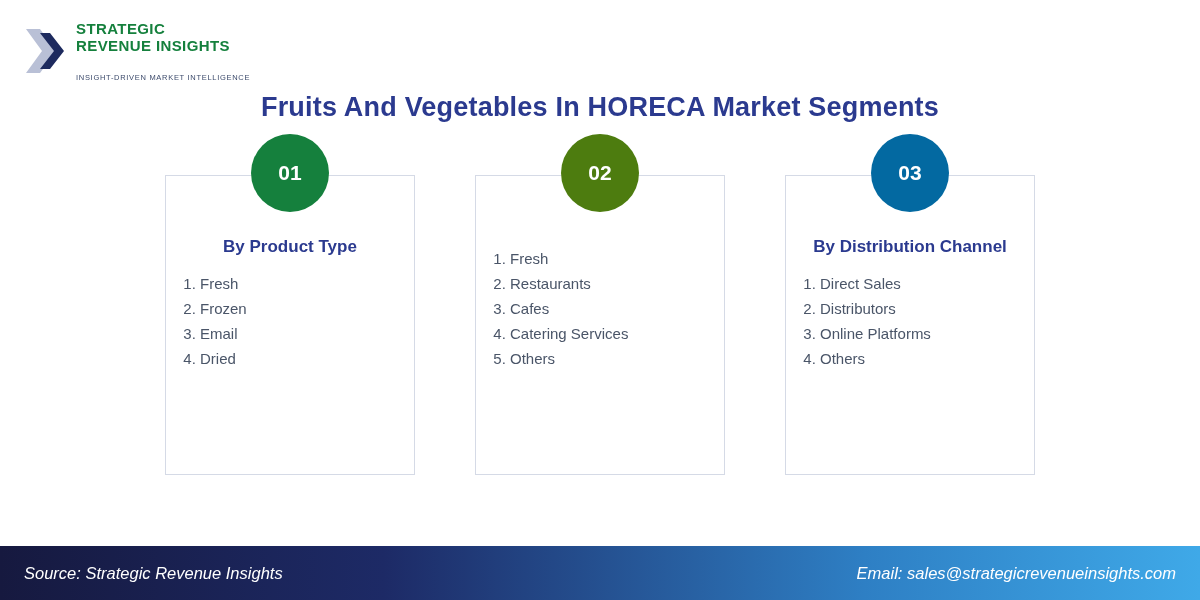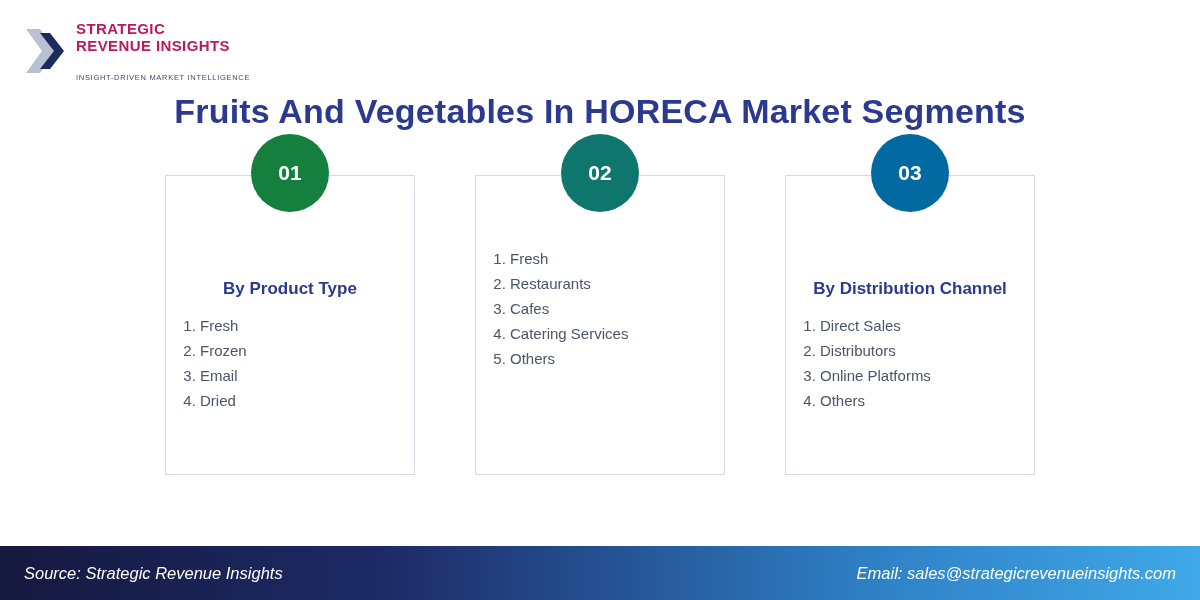--- a/index.html
+++ b/index.html
@@ -32,39 +32,39 @@
     position: relative;
   }
   .logo-text {
     display: flex;
     flex-direction: column;
     justify-content: center;
   }
   .logo-line1, .logo-line2 {
     font-size: 15px;
     font-weight: bold;
-    color: #be185d;
+    color: #15803d;
     letter-spacing: 0.4px;
     line-height: 17px;
   }
   .logo-tag {
     font-size: 7.5px;
     color: #3c4a6b;
     letter-spacing: 0.7px;
     margin-top: 19px;
   }
 
   
   .title {
     position: absolute;
     top: 92px;
     left: 0;
     width: 1200px;
     text-align: center;
-    font-size: 34px;
+    font-size: 27px;
     font-weight: bold;
     color: #2b3a8f;
     letter-spacing: 0.2px;
   }
 
   
   .cards {
     position: absolute;
     top: 175px;
     left: 0;
@@ -96,21 +96,20 @@
     font-size: 21px;
     font-weight: bold;
   }
   .card-title {
     text-align: center;
     font-size: 17px;
     font-weight: bold;
     color: #2b3a8f;
     line-height: 25px;
     padding: 0 14px;
-    margin-top: 42px;
   }
   .card-list {
     margin-top: 12px;
     padding-left: 34px;
     padding-right: 12px;
     list-style: decimal;
   }
   .card-list li {
     font-size: 15px;
     color: #4a5568;
@@ -164,21 +163,21 @@
       <div class="card-title">By Product Type</div>
       <ol class="card-list">
         <li>Fresh</li>
         <li>Frozen</li>
         <li>Email</li>
         <li>Dried</li>
       </ol>
     </div>
 
     <div class="card">
-      <div class="badge" style="background:#0f766e">02</div>
+      <div class="badge" style="background:#4d7c0f">02</div>
       <ol class="card-list">
         <li>Fresh</li>
         <li>Restaurants</li>
         <li>Cafes</li>
         <li>Catering Services</li>
         <li>Others</li>
       </ol>
     </div>
 
     <div class="card">

